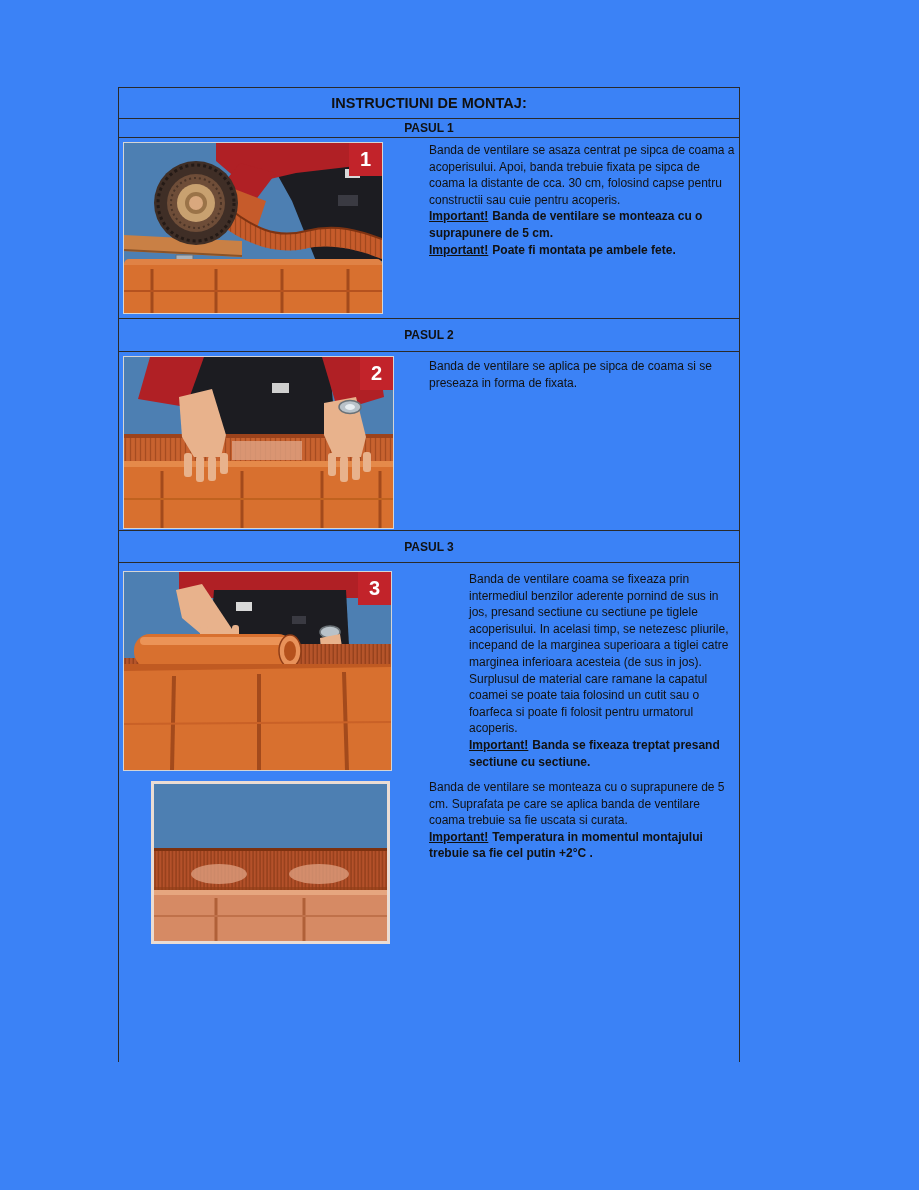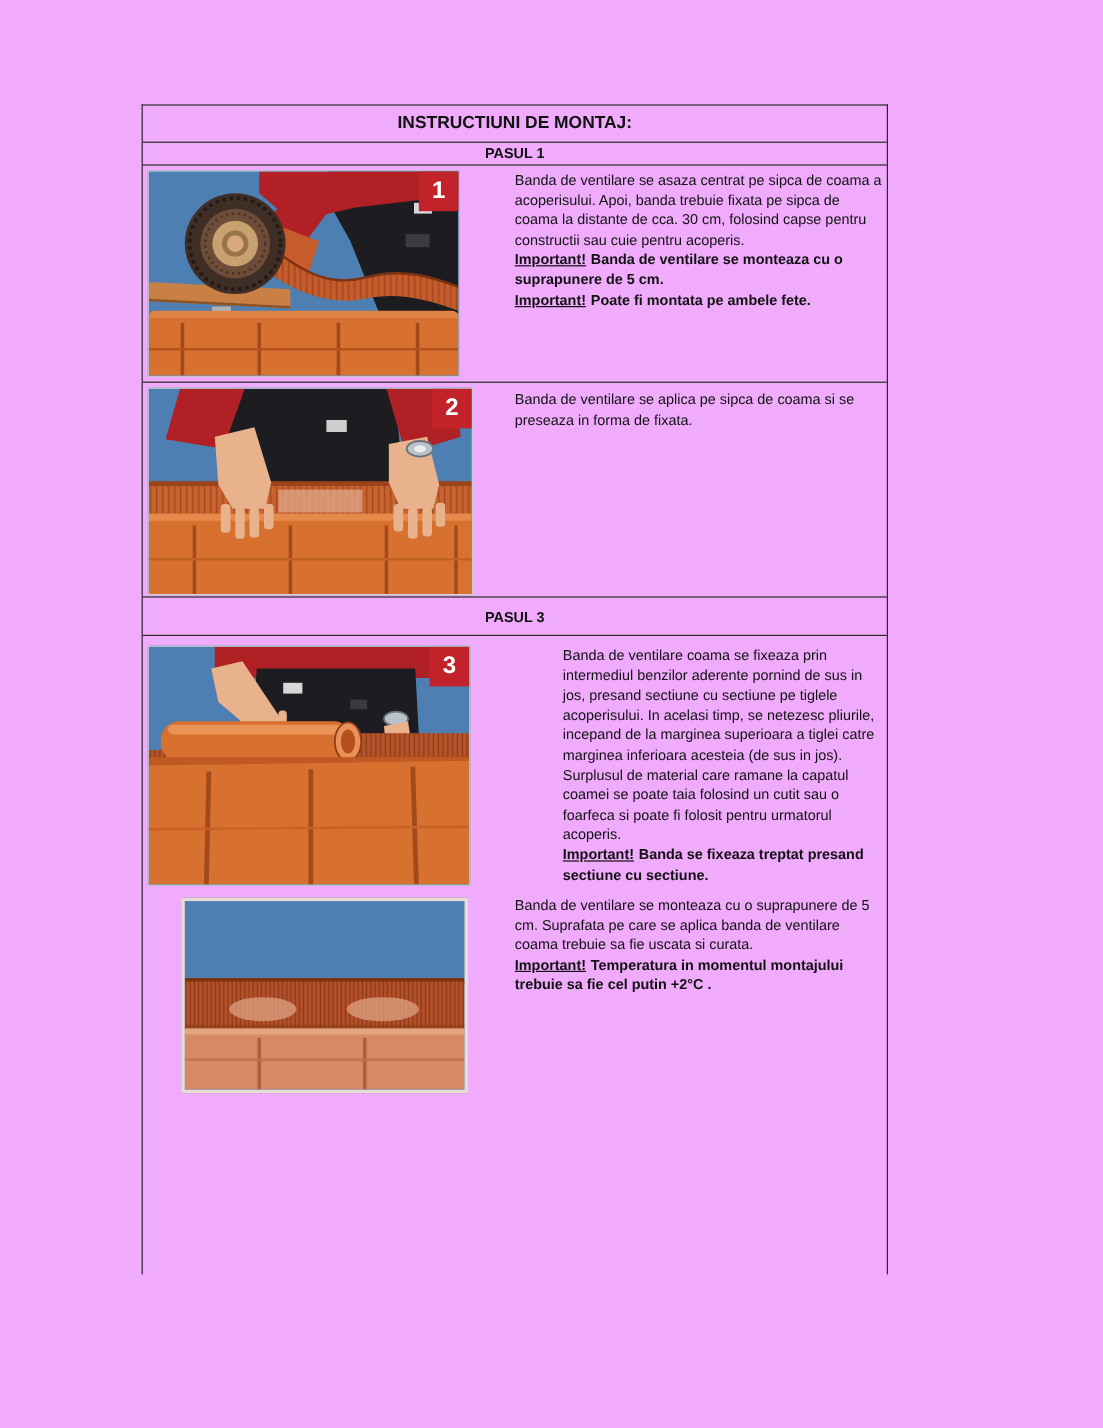--- a/index.html
+++ b/index.html
@@ -1,16 +1,16 @@
 <!DOCTYPE html>
 <html><head>
 <meta charset="utf-8">
 <style>
   html,body{margin:0;padding:0;background:#ffffff;}
-  .page{position:relative;width:919px;height:1190px;background:#f0abfc;overflow:hidden;
+  .page{position:relative;width:919px;height:1190px;background:#3b82f6;overflow:hidden;
         font-family:"Liberation Sans",sans-serif;color:#111;}
   .tbl{position:absolute;left:118px;top:87px;width:622px;height:975px;box-sizing:border-box;
        border-left:1.5px solid #2a2a2a;border-right:1.5px solid #2a2a2a;border-top:1.5px solid #2a2a2a;}
   .row{box-sizing:border-box;border-bottom:1.5px solid #2a2a2a;}
   .title-row{height:31px;display:flex;align-items:center;justify-content:center;
              font-size:14.5px;font-weight:bold;}
   .head-row{display:flex;align-items:center;justify-content:center;font-size:12px;font-weight:bold;}
   .h1r{height:19px;} .h2r{height:33px;} .h3r{height:32px;text-align:right;}
   .c1r{height:181px;} .c2r{height:179px;} .c3r{height:500px;border-bottom:none;}
   .content{display:flex;align-items:flex-start;}
@@ -83,20 +83,21 @@
           <div class="badge">1</div>
         </div>
       </div>
       <div class="txt-col">
         <p><span>Banda de ventilare se asaza centrat pe sipca de coama a acoperisului. Apoi, banda trebuie fixata pe sipca de coama la distante de cca. 30 cm, folosind capse pentru constructii sau cuie pentru acoperis.</span></p>
         <p><span class="lbl">Important!</span><span class="bld">Banda de ventilare se monteaza cu o suprapunere de 5 cm.</span></p>
         <p><span class="lbl">Important!</span><span class="bld">Poate fi montata pe ambele fete.</span></p>
       </div>
     </div>
 
+    <div class="row head-row h2r">PASUL 2</div>
     <div class="row content c2r">
       <div class="img-col">
         <div class="photo" style="width:269px;height:171px;">
           <svg width="269" height="171" viewBox="0 0 269 171">
             <defs>
               <pattern id="corr2" width="5" height="12" patternUnits="userSpaceOnUse">
                 <line x1="1.5" y1="0" x2="1.5" y2="12" stroke="#8f3d17" stroke-width="1.3"></line>
               </pattern>
             </defs>
             <rect x="0" y="0" width="269" height="171" fill="#4d7fb2"></rect>

